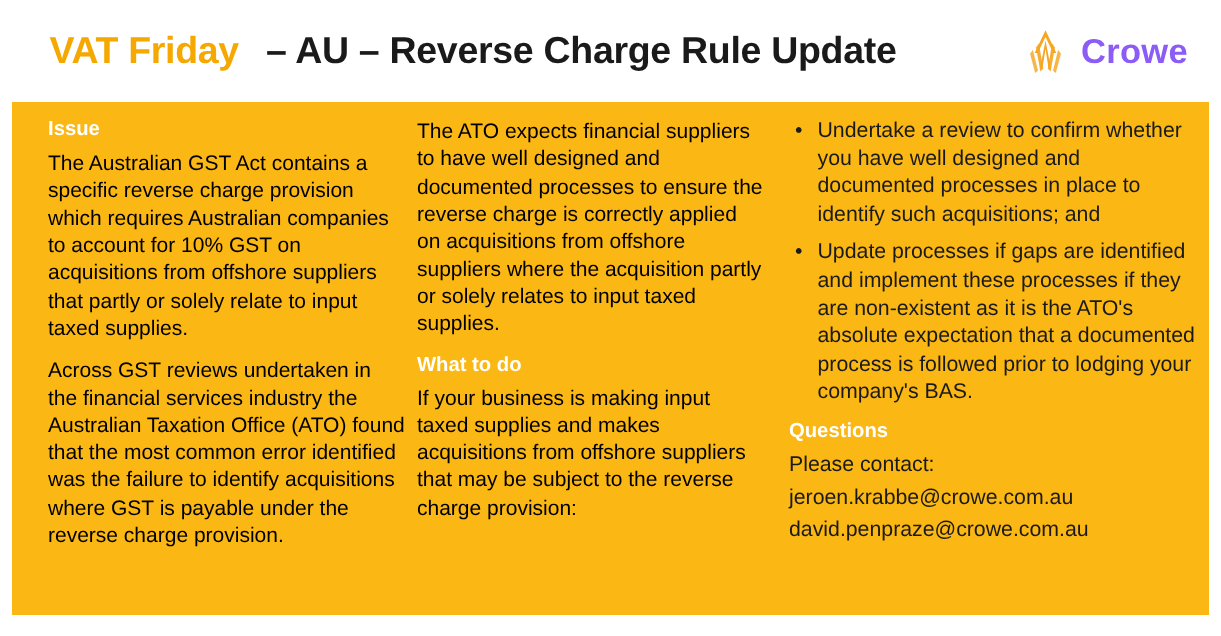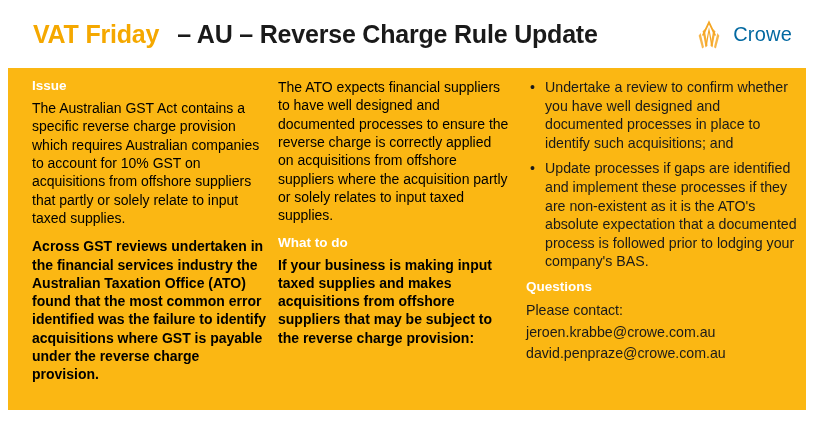--- a/index.html
+++ b/index.html
@@ -59,23 +59,23 @@
     align-items: center;
     gap: 7px;
     margin-right: 10px;
   }
   #logo-mark {
     width: 34px;
     height: 30px;
     display: block;
   }
   #logo-text {
-    color: #0369a1;
-    font-size: 20px;
-    font-weight: normal;
+    color: #8b5cf6;
+    font-size: 23px;
+    font-weight: bold;
     letter-spacing: 0.2px;
     line-height: 1;
   }
 
   
   #panel {
     position: absolute;
     left: 8px;
     top: 68px;
     width: 798px;
@@ -103,21 +103,21 @@
     font-weight: bold;
     line-height: 1.25;
     margin: 0 0 4px 0;
   }
   .body-text {
     color: #000000;
     font-size: 14px;
     line-height: 1.31;
     margin: 0 0 10px 0;
   }
-  .body-text:last-child { margin-bottom: 0; font-weight: bold; }
+  .body-text:last-child { margin-bottom: 0; }
 
   ul.bullets {
     list-style: none;
     margin: 0;
     padding: 0;
   }
   ul.bullets li {
     position: relative;
     color: #1a1a1a;
     font-size: 14.2px;

